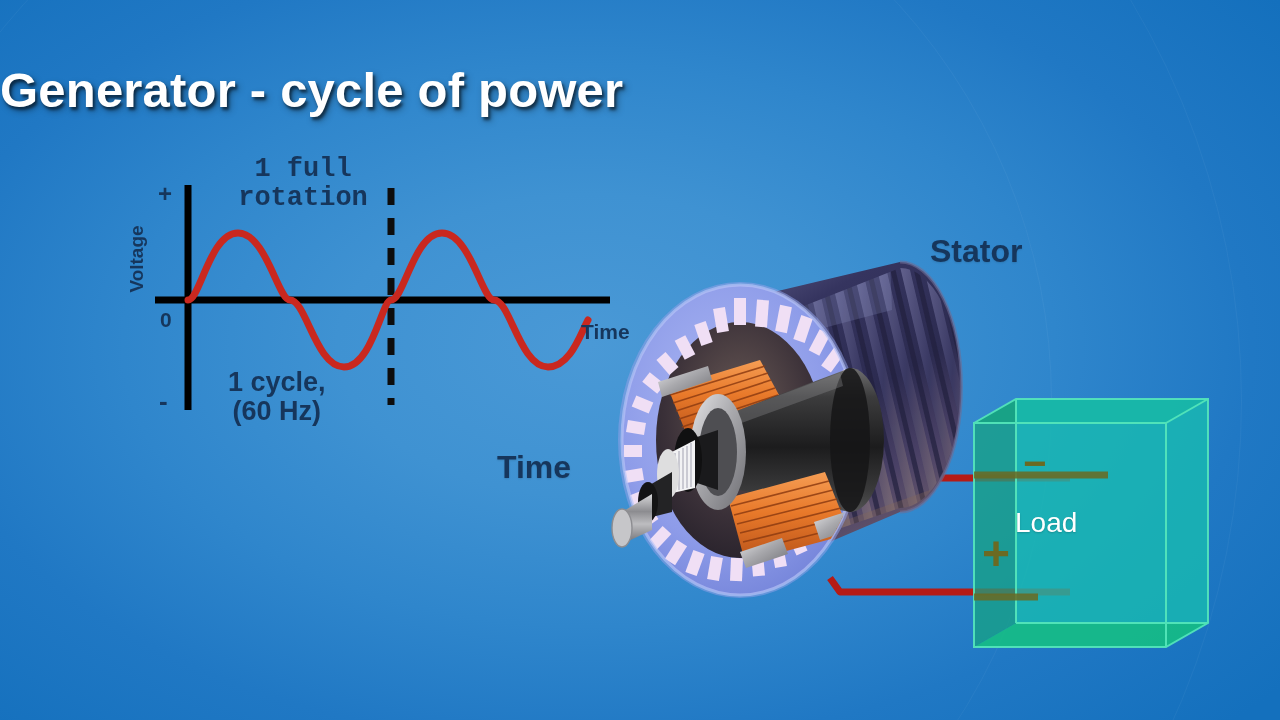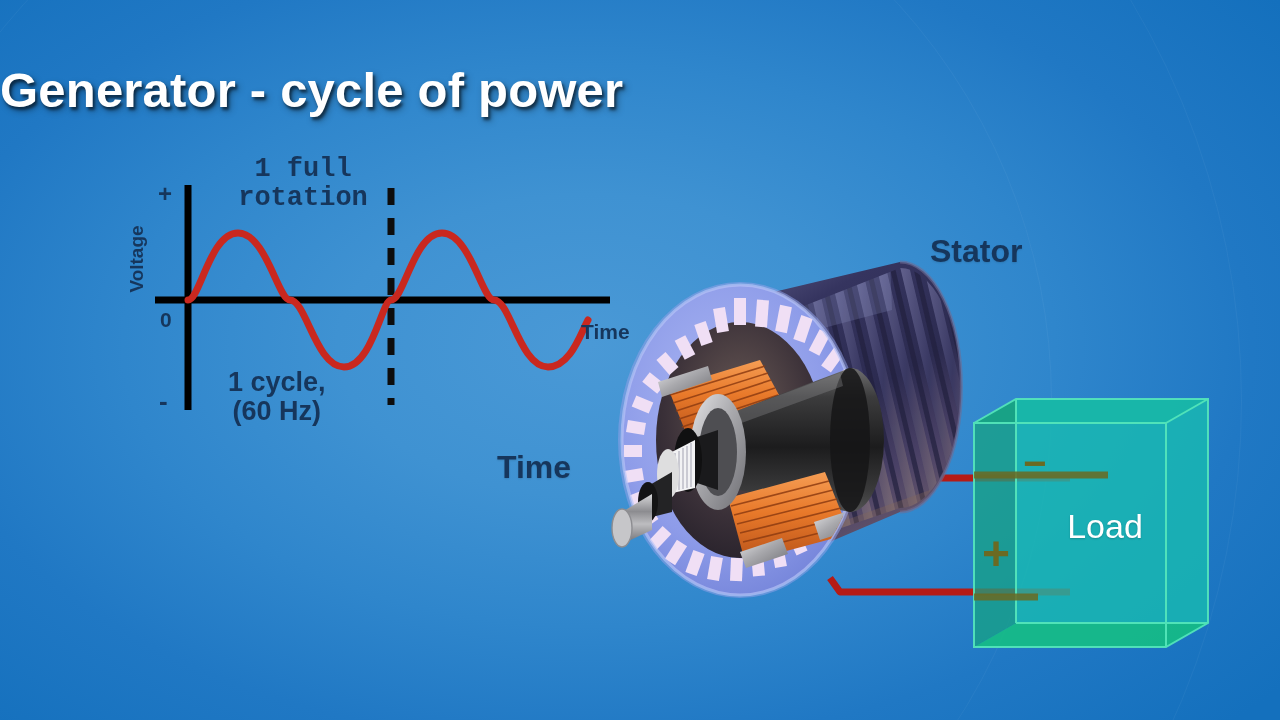--- a/index.html
+++ b/index.html
@@ -103,23 +103,23 @@
     left: 960px;
     top: 385px;
     width: 260px;
     height: 265px;
   }
   .load-text {
     position: absolute;
     left: 55px;
     top: 122px;
     width: 180px;
-    text-align: center;
+    text-align: left;
     color: #ffffff;
-    font-size: 34px;
+    font-size: 28px;
     font-weight: normal;
     z-index: 6;
     text-shadow: 0 1px 2px rgba(0,0,0,0.2);
   }
   .pole {
     position: absolute;
     color: #6b6a22;
     font-weight: bold;
     z-index: 6;
     line-height: 1;

